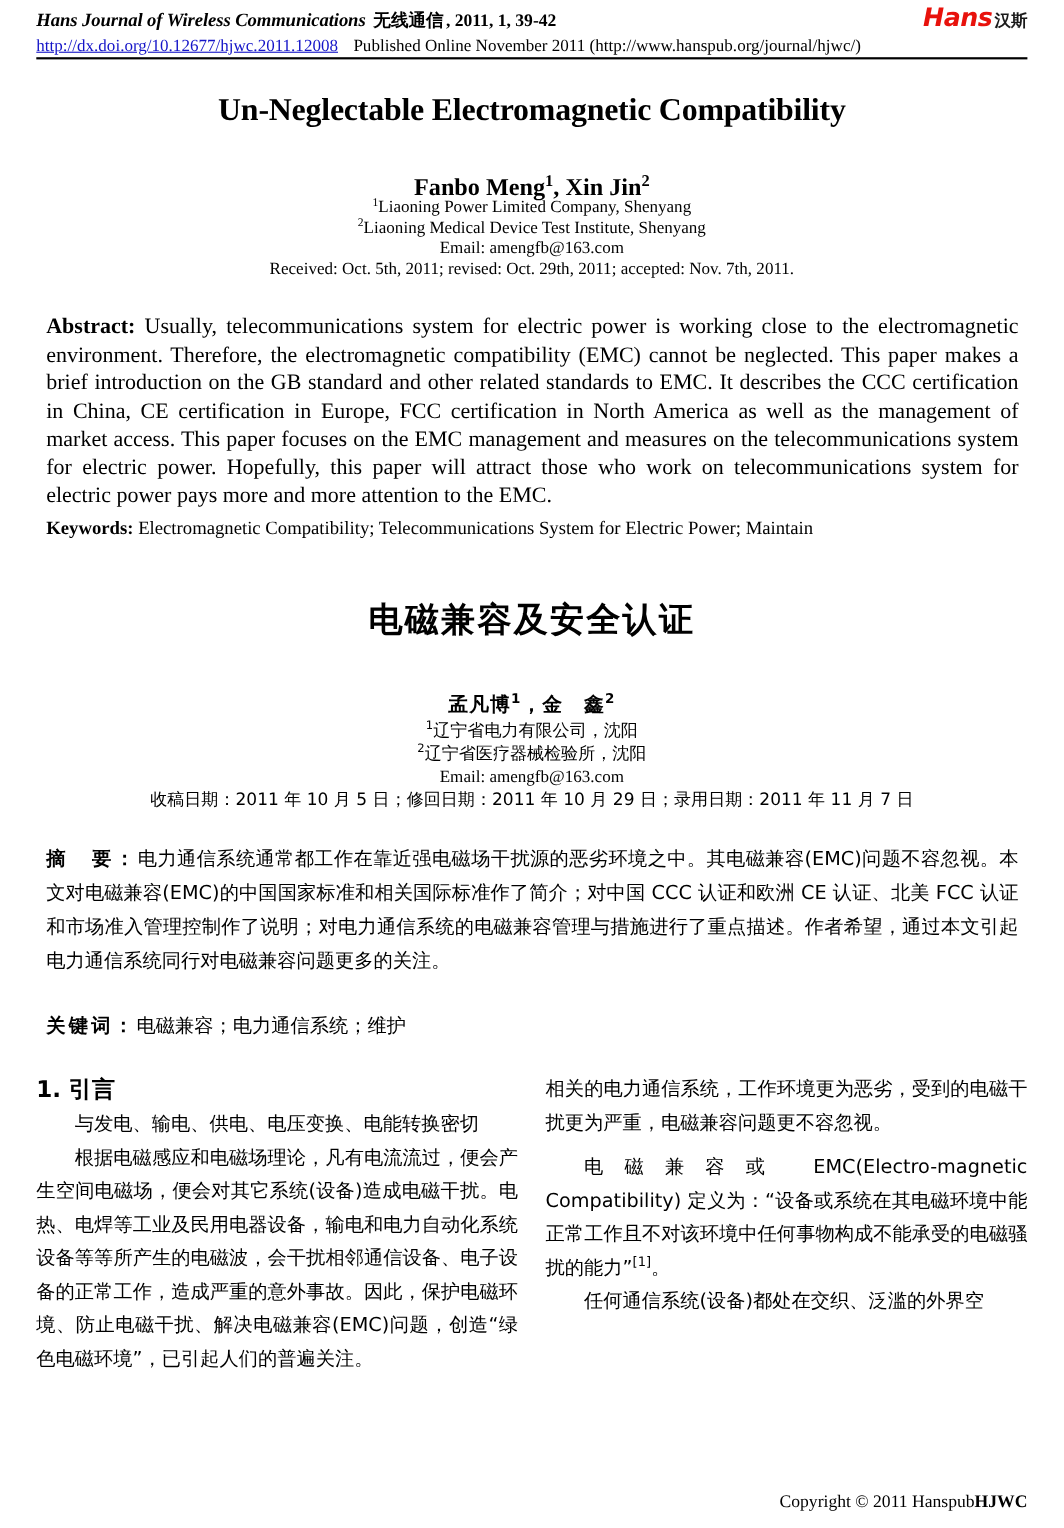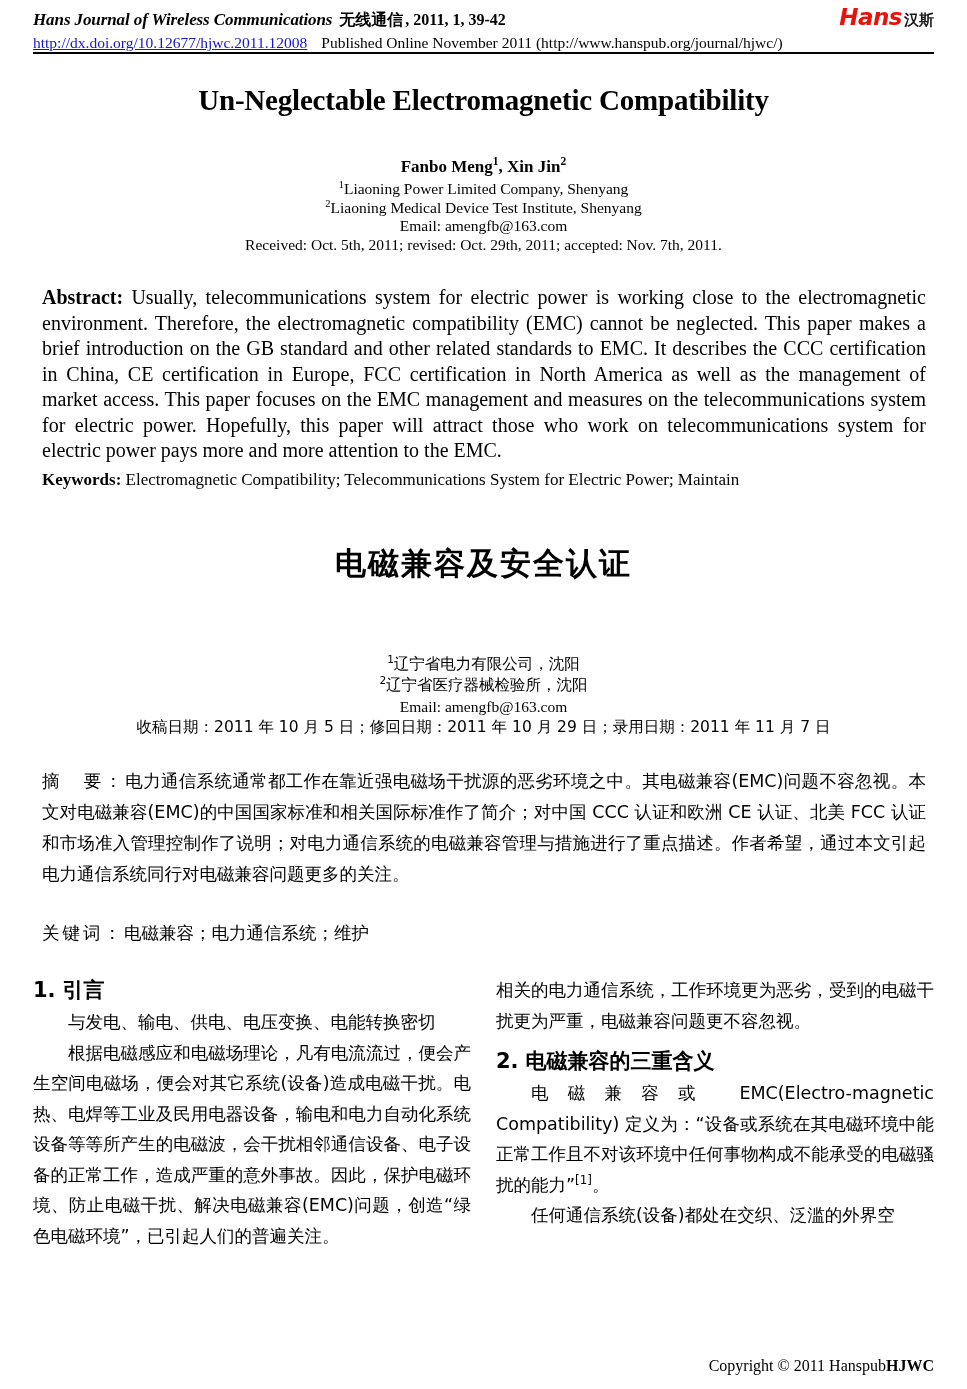--- a/index.html
+++ b/index.html
@@ -109,21 +109,21 @@
     font-size: 29px;
     font-weight: bold;
     letter-spacing: -0.2px;
   }
   .authors-en {
     position: absolute;
     left: 33px;
     top: 157px;
     width: 901px;
     text-align: center;
-    font-size: 17px;
+    font-size: 22px;
     font-weight: bold;
   }
   .affils-en {
     position: absolute;
     left: 33px;
     top: 180px;
     width: 901px;
     text-align: center;
     font-size: 15.5px;
     line-height: 18.5px;
@@ -198,21 +198,21 @@
     position: absolute;
     left: 42px;
     top: 766px;
     width: 884px;
     font-size: 17.5px;
     line-height: 31px;
     text-align: justify;
     font-family: "DejaVu Sans", "Liberation Sans", sans-serif;
   }
   .abstract-cn .lbl, .keywords-cn .lbl {
-    font-weight: normal;
+    font-weight: bold;
     letter-spacing: 3px;
   }
   .keywords-cn {
     position: absolute;
     left: 42px;
     top: 918px;
     width: 884px;
     font-size: 17.5px;
     line-height: 31px;
     font-family: "DejaVu Sans", "Liberation Sans", sans-serif;
@@ -304,20 +304,23 @@
   <div class="abstract">
     <b>Abstract:</b><span> Usually, telecommunications system for electric power is working close to the electromagnetic environment. Therefore, the electromagnetic compatibility (EMC) cannot be neglected. This paper makes a brief introduction on the GB standard and other related standards to EMC. It describes the CCC certification in China, CE certification in Europe, FCC certification in North America as well as the management of market access. This paper focuses on the EMC management and measures on the telecommunications system for electric power. Hopefully, this paper will attract those who work on telecommunications system for electric power pays more and more attention to the EMC.</span>
   </div>
 
   <div class="keywords">
     <b>Keywords:</b><span> Electromagnetic Compatibility; Telecommunications System for Electric Power; Maintain</span>
   </div>
 
   <div class="title-cn">电磁兼容及安全认证</div>
 
+  <div class="authors-cn">
+    <span>孟凡博</span><sup>1</sup><span>，</span><span>金　鑫</span><sup>2</sup>
+  </div>
 
   <div class="affils-cn">
     <div><sup>1</sup><span>辽宁省电力有限公司，沈阳</span></div>
     <div><sup>2</sup><span>辽宁省医疗器械检验所，沈阳</span></div>
     <div class="email-line">Email: amengfb@163.com</div>
     <div class="dates-cn">收稿日期：2011 年 10 月 5 日；修回日期：2011 年 10 月 29 日；录用日期：2011 年 11 月 7 日</div>
   </div>
 
   <div class="abstract-cn">
     <span class="lbl">摘　要：</span><span>电力通信系统通常都工作在靠近强电磁场干扰源的恶劣环境之中。其电磁兼容(EMC)问题不容忽视。本文对电磁兼容(EMC)的中国国家标准和相关国际标准作了简介；对中国 CCC 认证和欧洲 CE 认证、北美 FCC 认证和市场准入管理控制作了说明；对电力通信系统的电磁兼容管理与措施进行了重点描述。作者希望，通过本文引起电力通信系统同行对电磁兼容问题更多的关注。</span>
@@ -331,23 +334,20 @@
     <h2 class="sec">
       <span class="num">1.</span><span>引言</span>
     </h2>
     <p class="body">与发电、输电、供电、电压变换、电能转换密切</p>
     <p class="body">根据电磁感应和电磁场理论，凡有电流流过，便会产生空间电磁场，便会对其它系统(设备)造成电磁干扰。电热、电焊等工业及民用电器设备，输电和电力自动化系统设备等等所产生的电磁波，会干扰相邻通信设备、电子设备的正常工作，造成严重的意外事故。因此，保护电磁环境、防止电磁干扰、解决电磁兼容(EMC)问题，创造“绿色电磁环境”，已引起人们的普遍关注。</p>
   </div>
 
   <div class="col col-right">
     <p class="body noindent">相关的电力通信系统，工作环境更为恶劣，受到的电磁干扰更为严重，电磁兼容问题更不容忽视。</p>
     <div class="sec-spacer"></div>
-    <h2 class="sec">
-      <span class="num">2.</span><span>电磁兼容的三重含义</span>
-    </h2>
     <p class="body"><span>电磁兼容或 EMC(Electro-magnetic Compatibility) 定义为：“设备或系统在其电磁环境中能正常工作且不对该环境中任何事物构成不能承受的电磁骚扰的能力”</span><sup>[1]</sup><span>。</span></p>
     <p class="body">任何通信系统(设备)都处在交织、泛滥的外界空</p>
   </div>
 
   <div class="footer">
     <span>Copyright © 2011 Hanspub</span>
     <span class="footer-right">HJWC</span>
   </div>
 
 </div>

